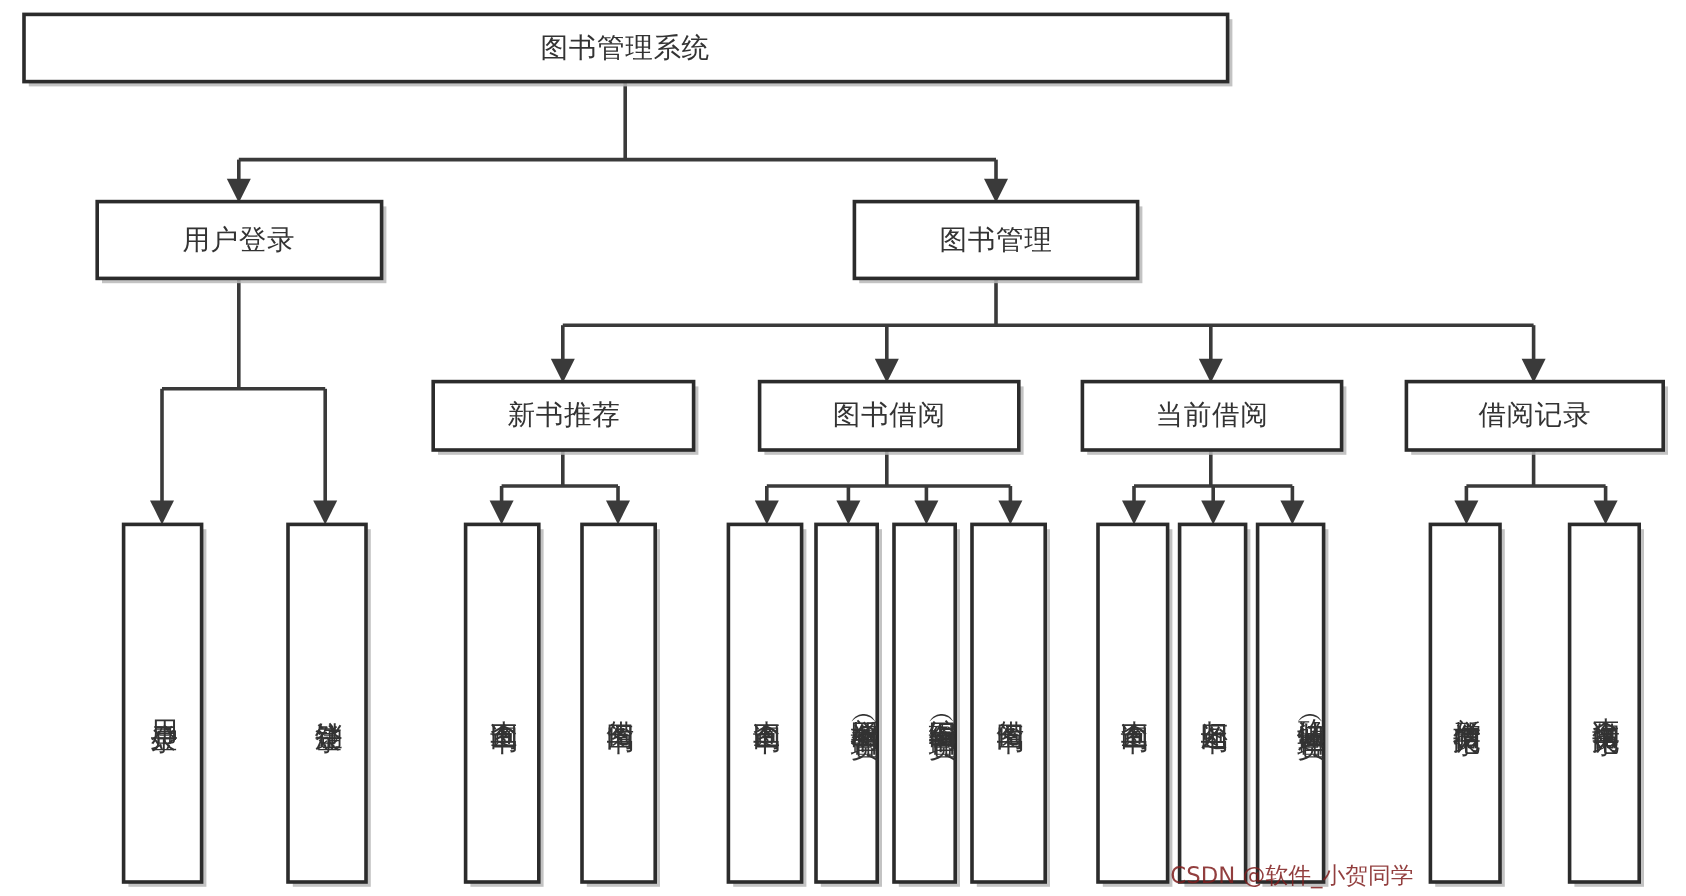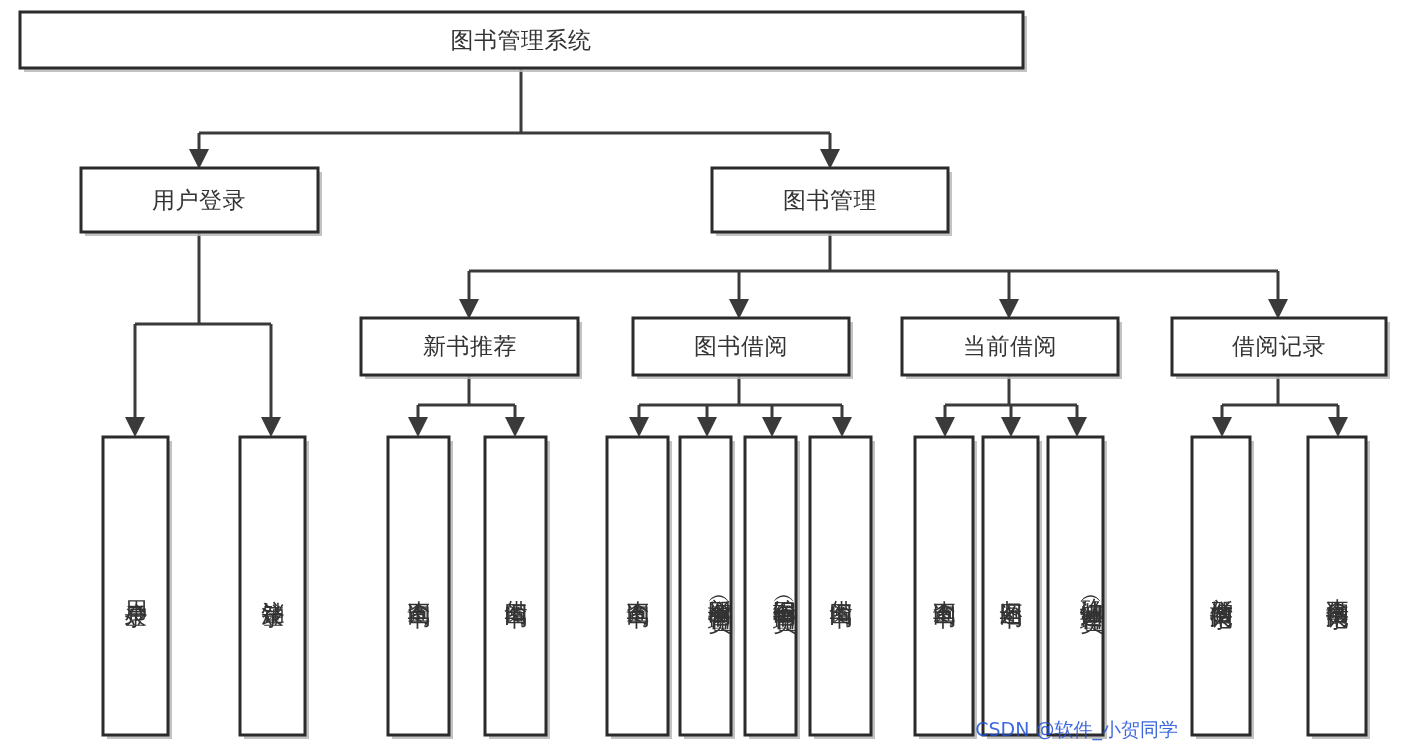--- a/index.html
+++ b/index.html
@@ -68,21 +68,21 @@
     white-space: nowrap;
     text-align: center;
     pointer-events: none;
   }
   .watermark {
     position: absolute;
     right: 12px;
     bottom: 4px;
     font-family: "DejaVu Sans", "Liberation Sans", sans-serif;
     font-size: 19px;
-    color: #1d4ed8;
+    color: #7f1d1d;
     opacity: 0.85;
     white-space: nowrap;
   }
 </style>
 </head>
 <body>
 
 <div id="diagram-root">
 
   <svg class="flow" viewBox="0 0 1405 747">

